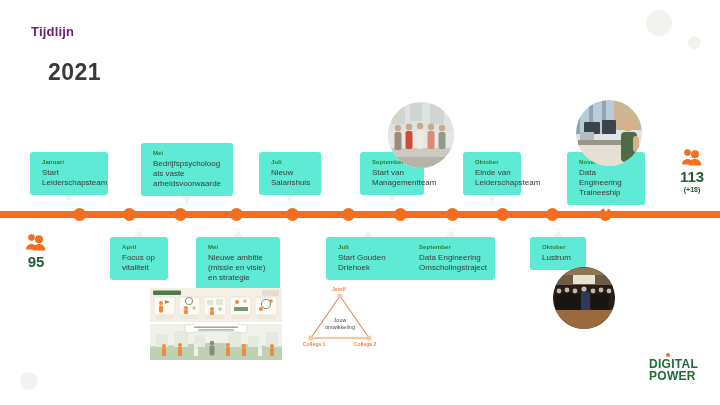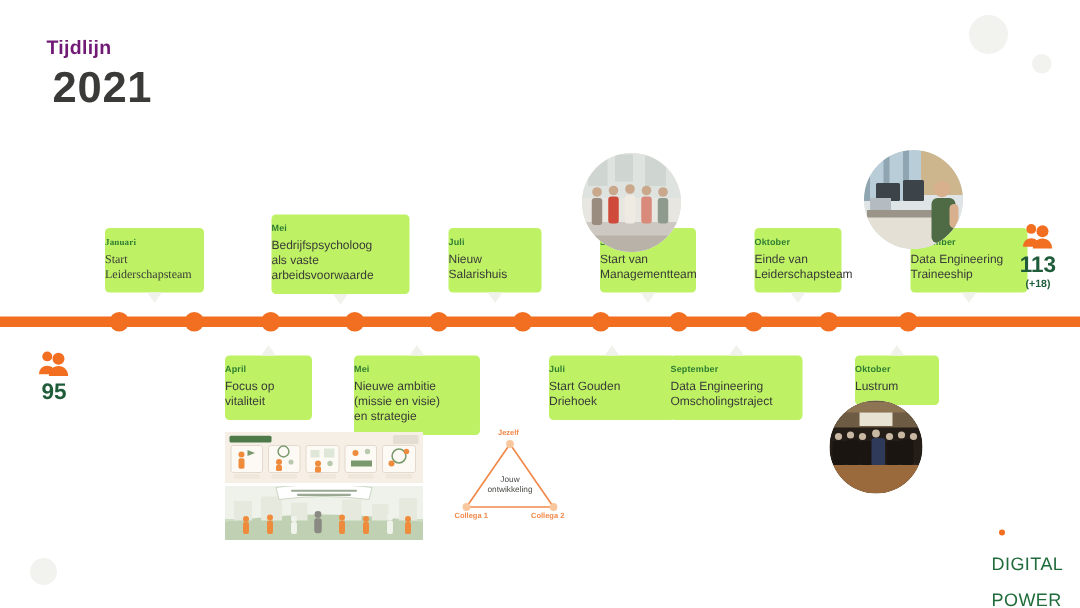--- a/index.html
+++ b/index.html
@@ -18,38 +18,38 @@
   .blob.b2{width:13px;height:13px;left:688px;top:36px;}
   .blob.b3{width:18px;height:18px;left:20px;top:372px;}
 
   
   .header{position:absolute;left:31px;top:24px;}
   .kicker{
     color:#701a75;font-size:13px;font-weight:bold;letter-spacing:.2px;
     margin:0 0 1px 0;line-height:15px;
   }
   .year{
-    color:#3a3a38;font-size:29px;font-weight:bold;letter-spacing:.5px;
-    line-height:32px;margin:4px;
+    color:#3a3a38;font-size:23px;font-weight:bold;letter-spacing:.5px;
+    line-height:32px;margin:17px;
   }
 
   
   .rail{
     position:absolute;left:0;right:0;top:211px;height:7px;
     background:#f26f21;
   }
   .dot{
     position:absolute;width:13px;height:13px;border-radius:50%;
     background:#f26f21;top:208px;margin-left:-6.5px;
   }
 
   
   .card{
-    position:absolute;background:#bef264;border-radius:3px;
-    padding:6px 8px 7px 0;box-sizing:border-box;margin-left:40px;
+    position:absolute;background:#5eead4;border-radius:3px;
+    padding:6px 8px 7px 12px;box-sizing:border-box;
   }
   .card .month{
     color:#2e7d32;font-size:6px;font-weight:bold;line-height:8px;
     margin:0 0 2px 0;letter-spacing:.1px;
   }
   .card .txt{
     color:#3a3a38;font-size:8px;line-height:10px;margin:0;
   }
   
   .card .tail{
@@ -92,22 +92,22 @@
     line-height:6px;white-space:nowrap;
   }
   .tri-center{
     position:absolute;color:#4a4a46;font-size:5.5px;line-height:7px;
     text-align:center;width:100%;
   }
 
   
   .logo{position:absolute;left:649px;top:358px;text-align:left;}
   .logo .l1,.logo .l2{
-    color:#1f6b3a;font-size:12px;font-weight:normal;line-height:12px;
-    letter-spacing:.3px;margin:12px;
+    color:#1f6b3a;font-size:12px;font-weight:bold;line-height:12px;
+    letter-spacing:.3px;margin:0;
   }
   .logo .dot-i{
     position:absolute;width:4px;height:4px;border-radius:50%;
     background:#f26f21;left:17px;top:-5px;
   }
 </style>
 </head>
 <body>
 
 <div class="stage">
@@ -130,21 +130,21 @@
       <div class="dot" style="left: 292px;"></div>
       <div class="dot" style="left: 348px;"></div>
       <div class="dot" style="left: 400px;"></div>
       <div class="dot" style="left: 452px;"></div>
       <div class="dot" style="left: 502px;"></div>
       <div class="dot" style="left: 552px;"></div>
       <div class="dot" style="left: 605px;"></div>
     </div>
 
   <div id="cards-above-layer">
-      <div class="card above" style="left: 30px; top: 152px; width: 66px; font-family: Liberation Serif, serif;">
+      <div class="card above" style="left: 30px; top: 152px; width: 78px;">
         <p class="month">Januari</p>
         <p class="txt">Start<br>Leiderschapsteam</p>
         <div class="tail"></div>
       </div>
       <div class="card above" style="left: 141px; top: 143px; width: 92px;">
         <p class="month">Mei</p>
         <p class="txt">Bedrijfspsycholoog<br>als vaste<br>arbeidsvoorwaarde</p>
         <div class="tail"></div>
       </div>
       <div class="card above" style="left: 259px; top: 152px; width: 62px;">

